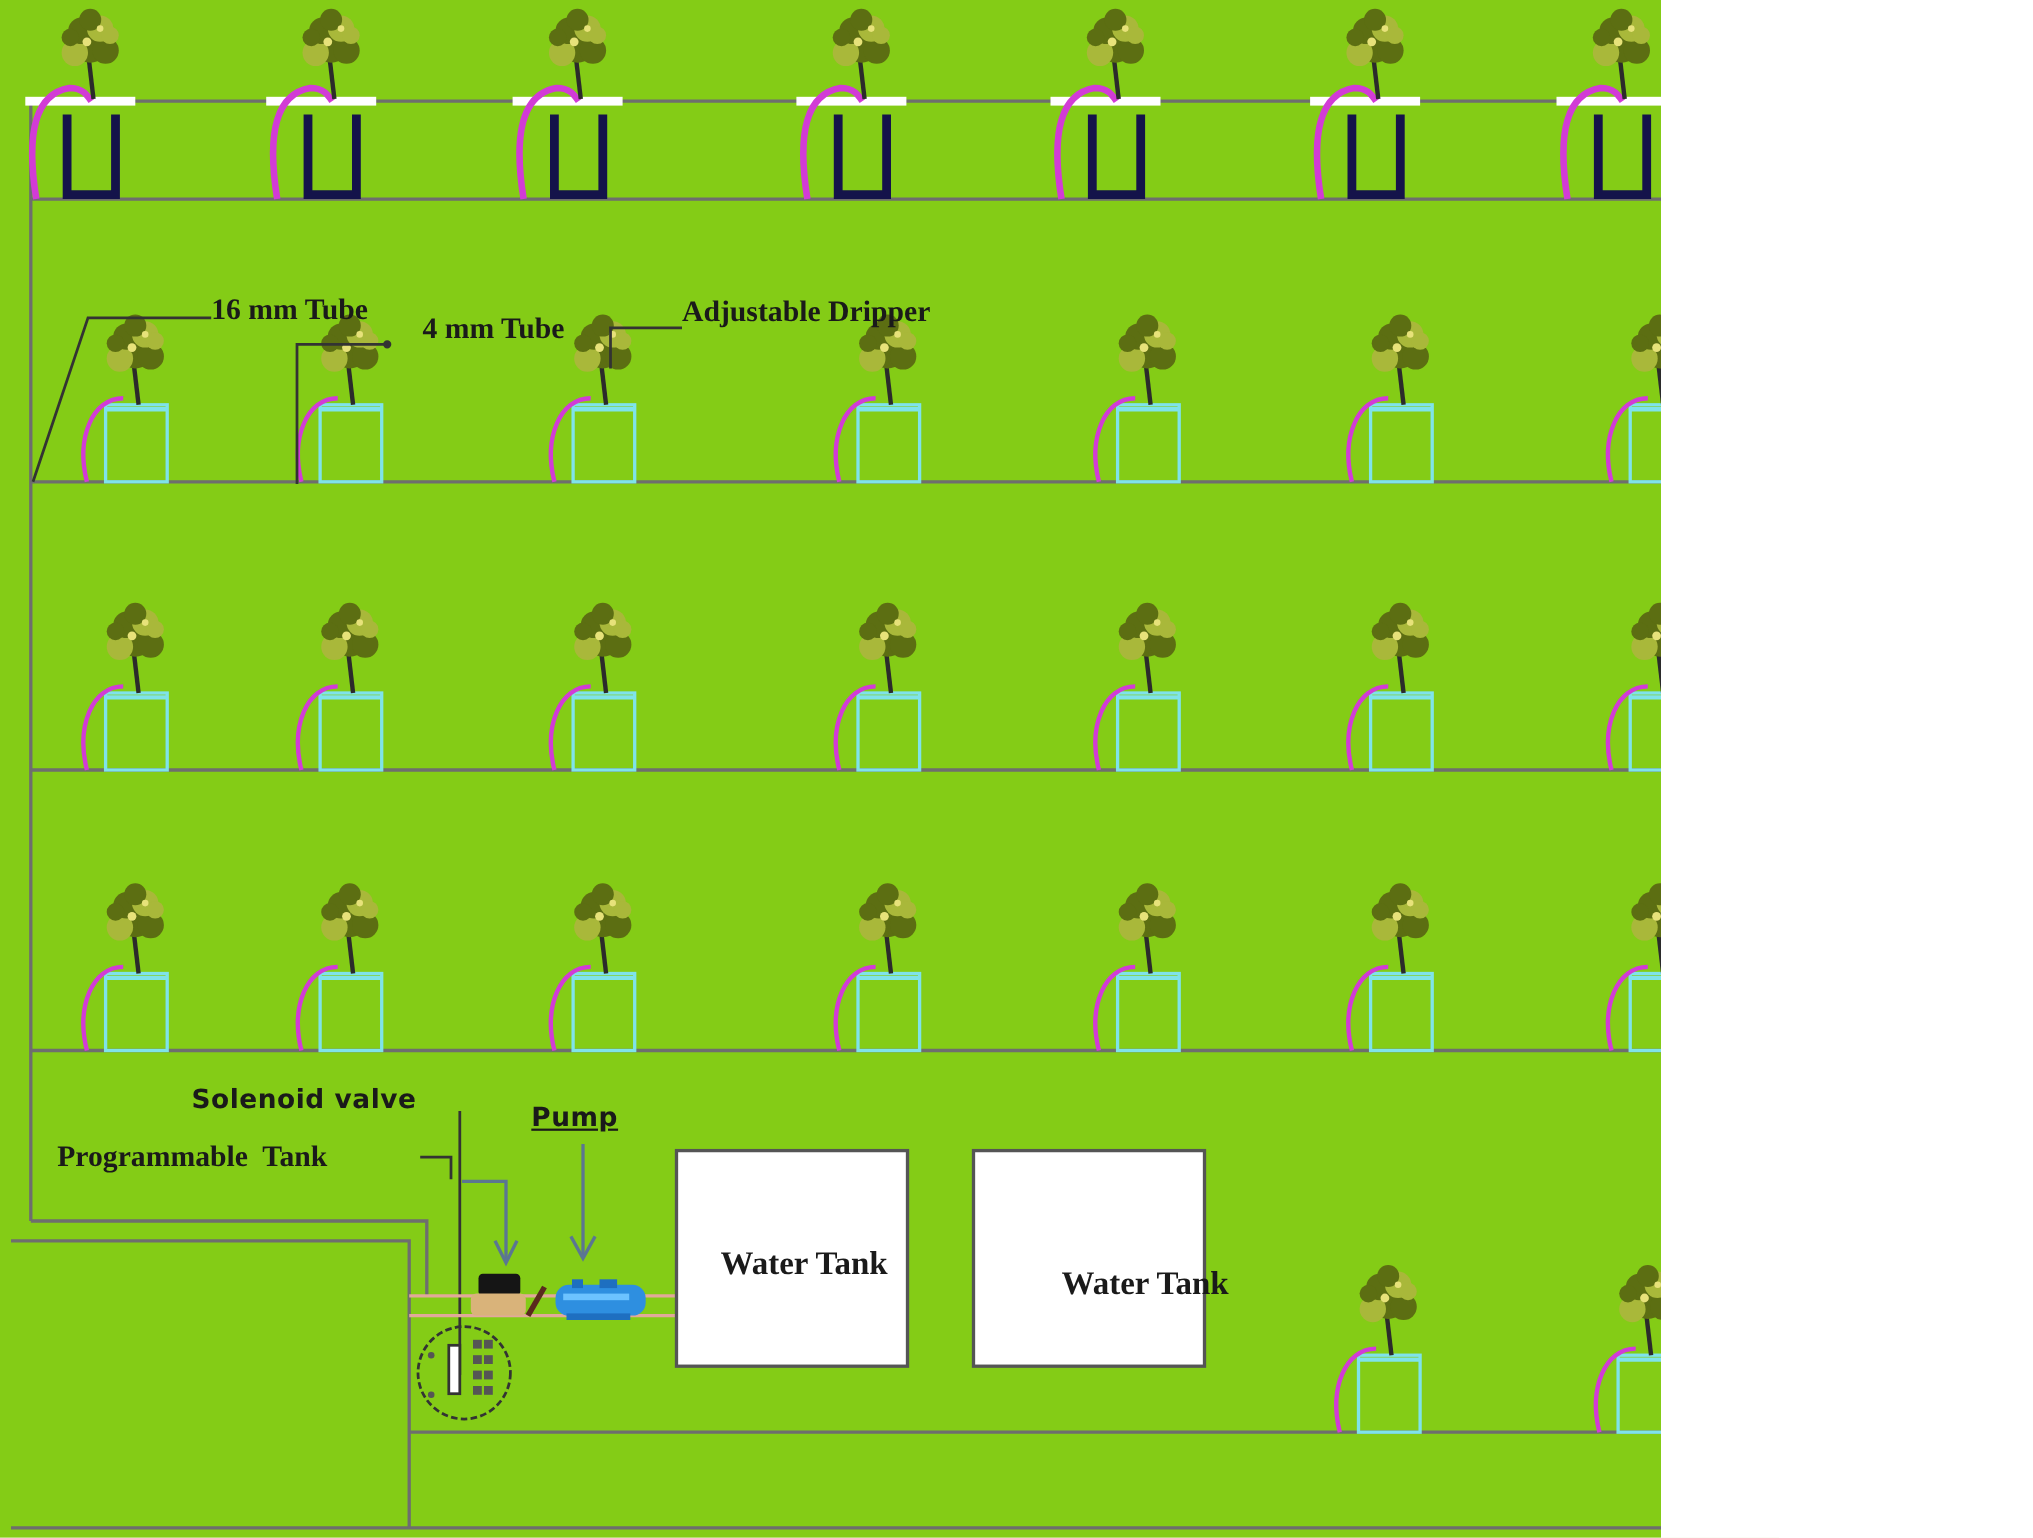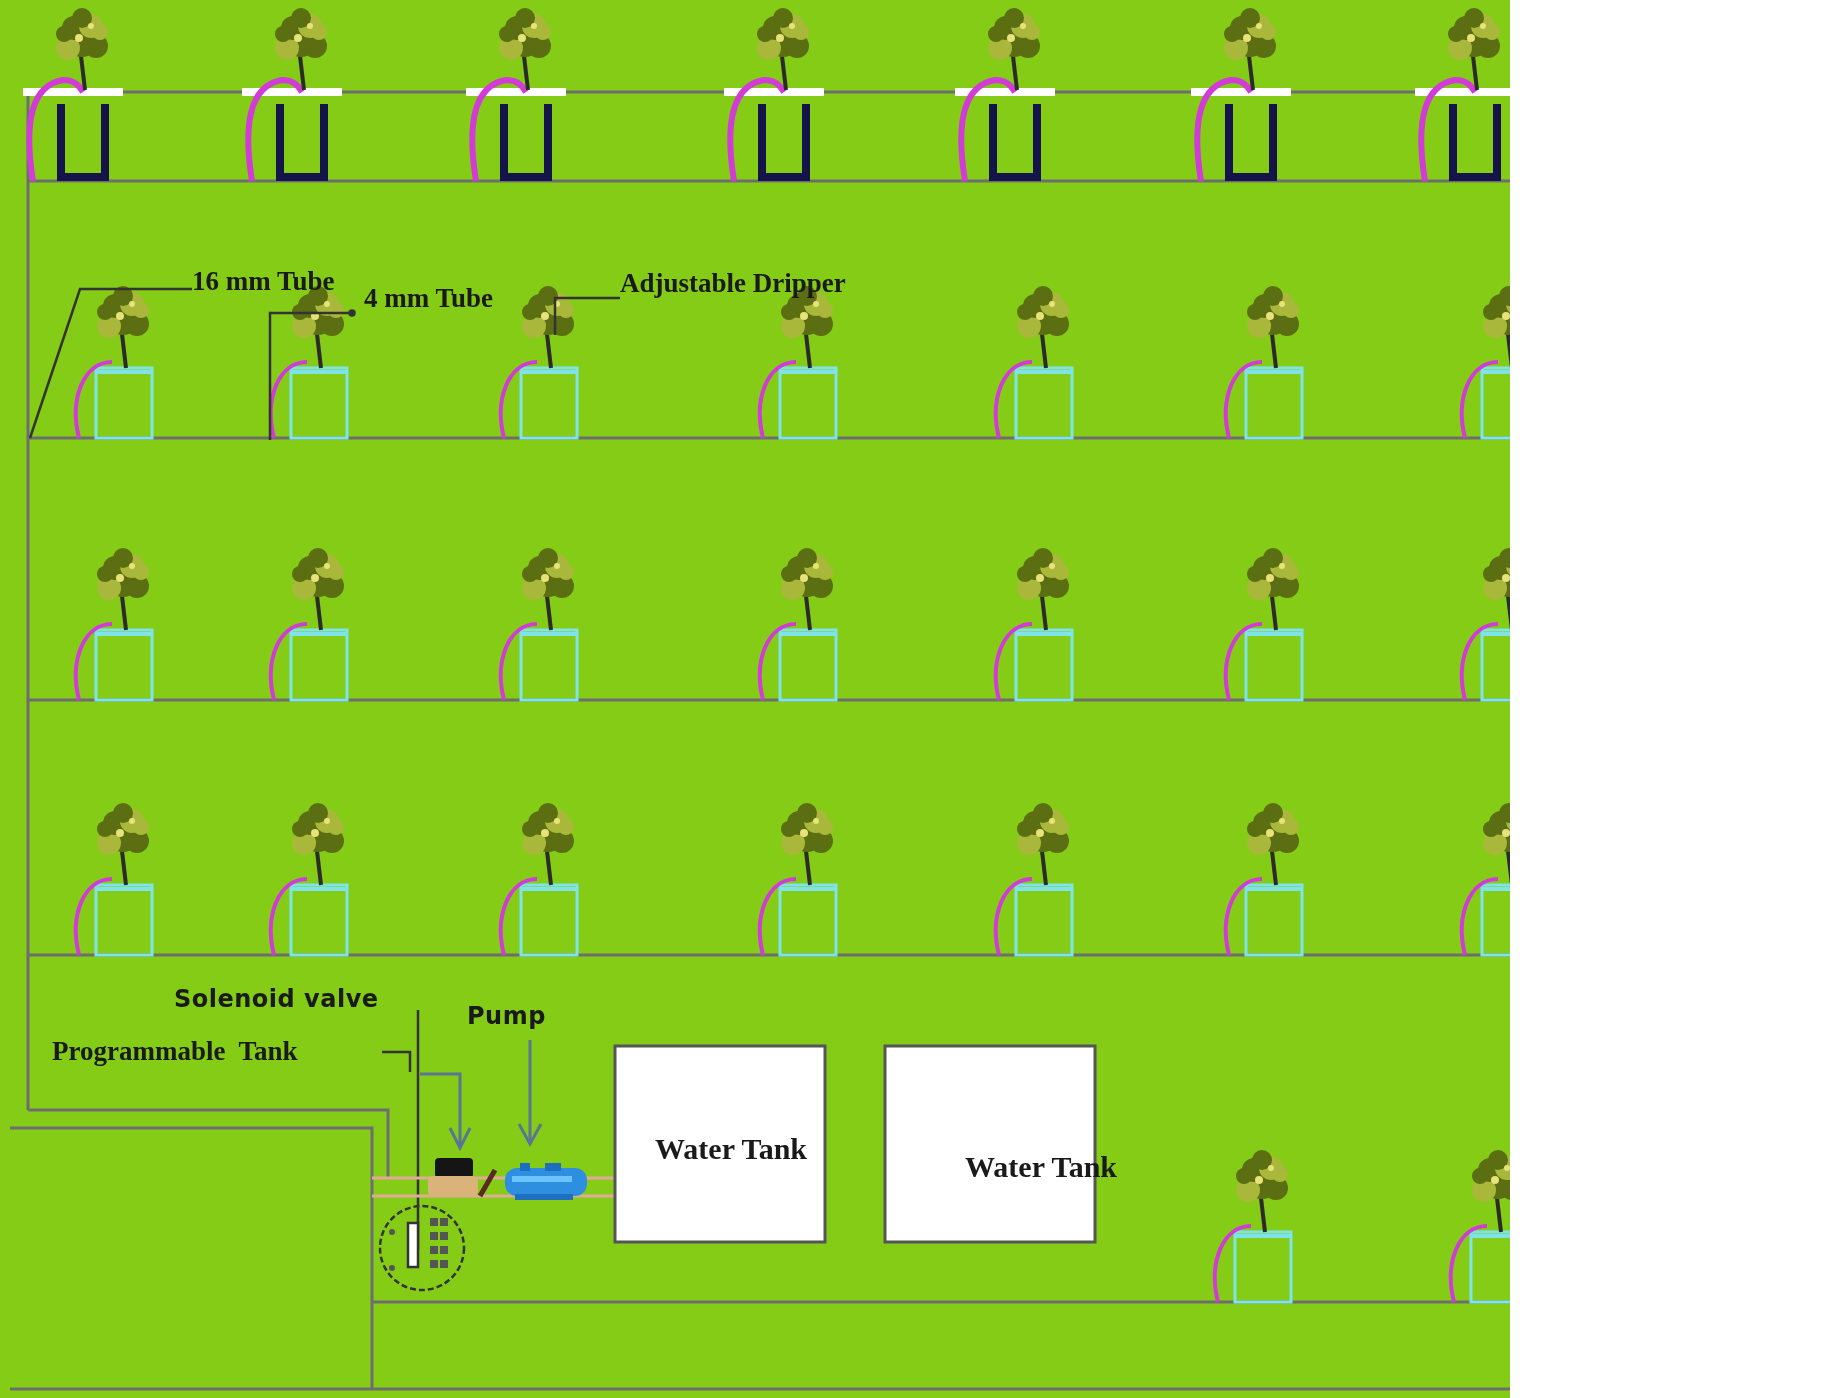--- a/index.html
+++ b/index.html
@@ -730,20 +730,20 @@
         <circle cx="392" cy="1232" r="3"></circle>
           <circle cx="392" cy="1268" r="3"></circle>
       </g>
     </g>
 
     <rect x="615" y="1046" width="210" height="196" fill="#fff" stroke="#555" stroke-width="3"></rect>
     <rect x="885" y="1046" width="210" height="196" fill="#fff" stroke="#555" stroke-width="3"></rect>
   </svg>
 
   <div class="lbl serif" style="left:192px; top:268px;">16 mm Tube</div>
-  <div class="lbl serif" style="left:364px; top:285px;">4 mm Tube</div>
+  <div class="lbl serif" style="left:384px; top:285px;">4 mm Tube</div>
   <div class="lbl serif" style="left:620px; top:270px;">Adjustable Dripper</div>
   <div class="lbl sans" style="left:174px; top:987px;text-align:right;">Solenoid valve</div>
   <div class="lbl serif" style="left:52px; top:1038px; white-space:pre;">Programmable  Tank</div>
-  <div class="lbl sans" style="left:467px; top:1004px;">Pump</div>
+  <div class="lbl sans" style="left:483px; top:1004px;text-decoration:underline;">Pump</div>
   <div class="lbl tank-label" style="left:655px; top:1134px;">Water Tank</div>
   <div class="lbl tank-label" style="left:965px; top:1152px;">Water Tank</div>
 </div>
 
 </body></html>

